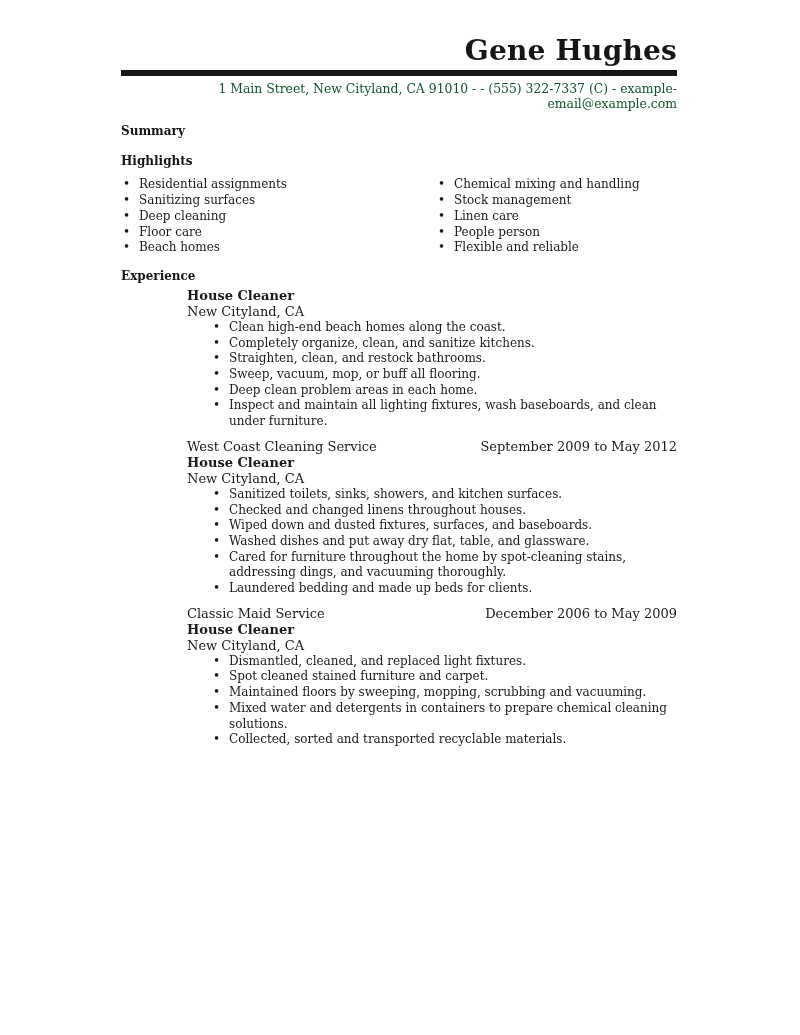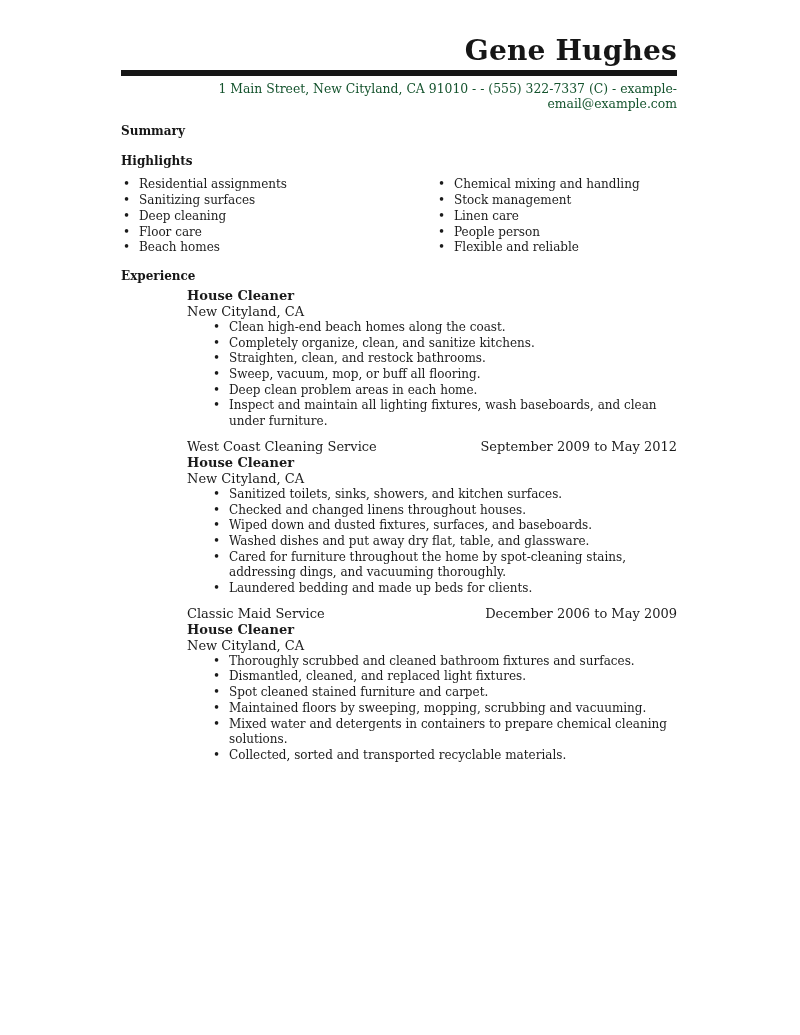--- a/index.html
+++ b/index.html
@@ -186,21 +186,20 @@
     </article>
 
     <article class="job">
       <div class="job-toprow">
         <span class="company">Classic Maid Service</span>
         <span class="dates">December 2006 to May 2009</span>
       </div>
       <div class="job-title">House Cleaner</div>
       <div class="job-location">New Cityland, CA</div>
       <ul class="bullets">
-          <li>Thoroughly scrubbed and cleaned bathroom fixtures and surfaces.</li>
           <li>Dismantled, cleaned, and replaced light fixtures.</li>
           <li>Spot cleaned stained furniture and carpet.</li>
           <li>Maintained floors by sweeping, mopping, scrubbing and vacuuming.</li>
           <li>Mixed water and detergents in containers to prepare chemical cleaning solutions.</li>
           <li>Collected, sorted and transported recyclable materials.</li>
         </ul>
     </article>
   </section>
 
 </div>

